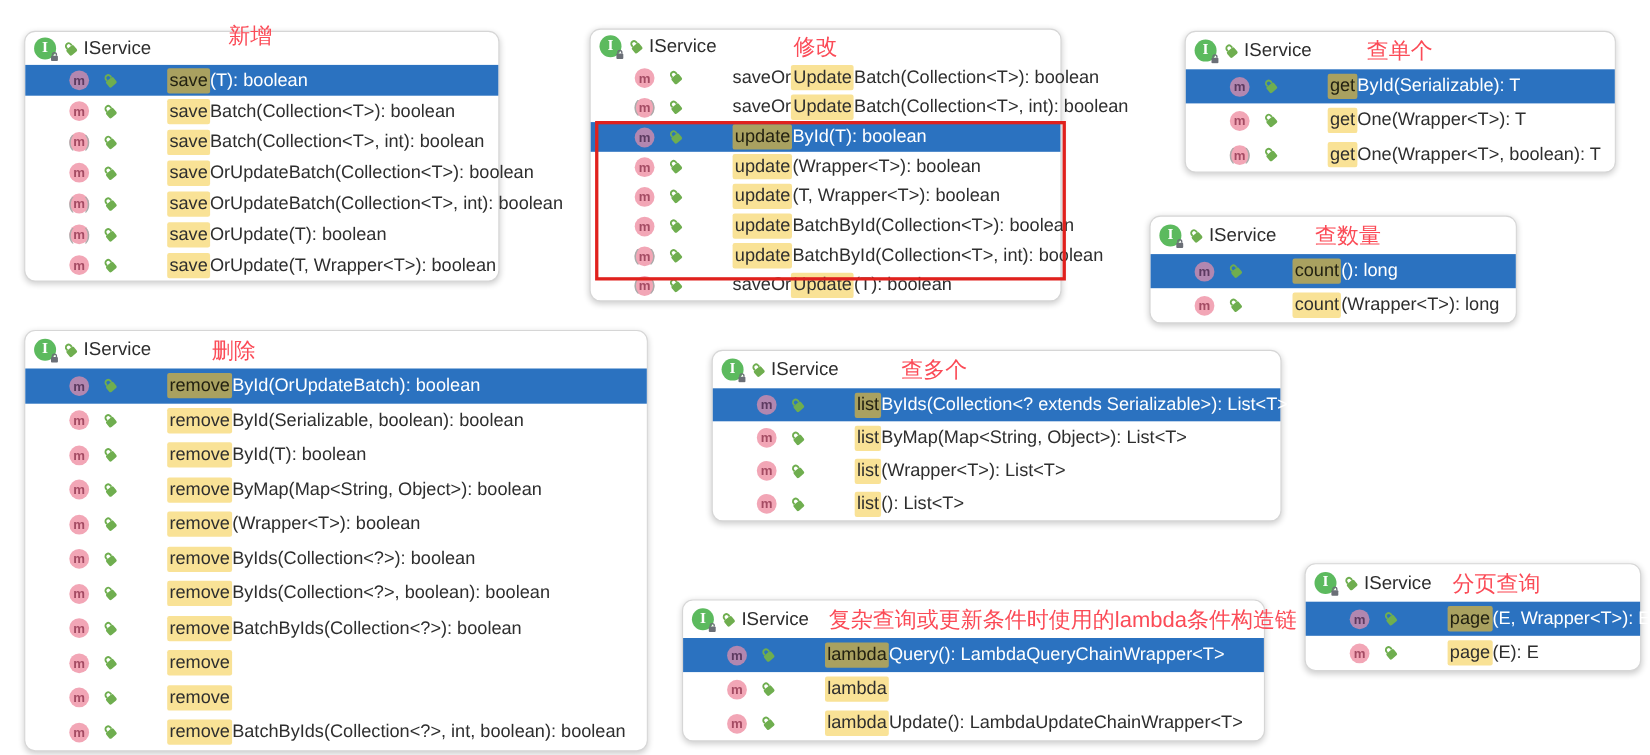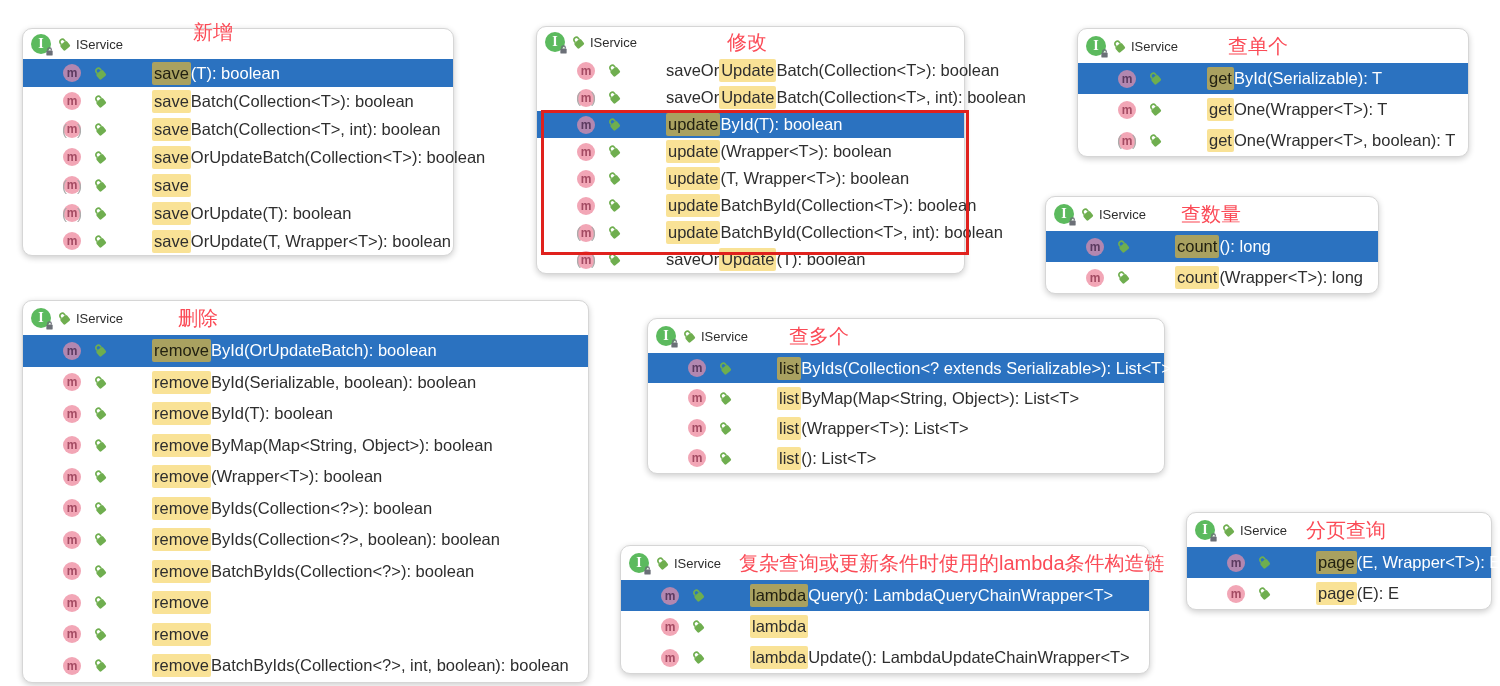--- a/index.html
+++ b/index.html
@@ -14,28 +14,28 @@
   .p1{left:22px;top:28px;width:430px;--hh:30px;--rh:28px;}
   .p2{left:536px;top:26px;width:427px;--hh:30px;--rh:27px;}
   .p3{left:1077px;top:28px;width:390px;--hh:34px;--rh:31px;}
   .p4{left:1045px;top:196px;width:332px;--hh:34px;--rh:31px;}
   .p5{left:22px;top:300px;width:565px;--hh:34px;--rh:31.5px;}
   .p6{left:647px;top:318px;width:516px;--hh:34px;--rh:30px;}
   .p7{left:620px;top:545px;width:528px;--hh:34px;--rh:31px;}
   .p8{left:1186px;top:512px;width:304px;--hh:34px;--rh:31px;}
 
   .hdr{display:flex;align-items:center;height:var(--hh);padding-left:8px;gap:5px;white-space:nowrap;}
-  .title{font-size:13px;color:#2d2d2d;}
+  .title{font-size:17px;color:#2d2d2d;}
   .annot{font-size:20px;color:#fb4b57;white-space:nowrap;}
   .p1 .annot{margin-left:65px;transform:translateY(-12px);}
-  .p2 .annot{margin-left:85px;}
+  .p2 .annot{margin-left:65px;}
   .p3 .annot{margin-left:45px;}
   .p4 .annot{margin-left:30px;}
   .p5 .annot{margin-left:50px;}
-  .p6 .annot{margin-left:36px;}
+  .p6 .annot{margin-left:52px;}
   .p7 .annot{margin-left:13px;}
   .p8 .annot{margin-left:14px;}
 
   .row{display:flex;align-items:center;height:var(--rh);padding-left:36px;gap:7px;
        white-space:nowrap;font-size:16.5px;color:#2e2e2e;}
   .row.selected{background:#2b72c0;color:#ffffff;}
 
   .micon{width:26px;display:flex;justify-content:center;align-items:center;flex:none;}
   .mi{width:18px;height:18px;border-radius:50%;background:#f2a6b6;color:#a44b63;
       font-size:12px;font-weight:bold;display:flex;align-items:center;justify-content:center;flex:none;}
@@ -161,20 +161,21 @@
           <svg width="15" height="15" viewBox="0 0 16 16">
             <g transform="rotate(-40 8 8)">
               <rect x="4" y="6.5" width="9" height="7.5" rx="1.6" fill="#6fae4f"></rect>
               <path d="M6.2 6.5 V5.1 a2.7 2.7 0 0 1 5.4 0 V6.5" fill="none" stroke="#6fae4f" stroke-width="1.8"></path>
             </g>
           </svg>
         </span>
         <span class="sig">
           <span></span>
           <span class="hl">save</span>
+          <span>OrUpdateBatch(Collection&lt;T&gt;, int): boolean</span>
         </span>
       </div>
       <div class="row">
         <span class="micon">
           <span class="paren">(</span>
           <span class="mi">m</span>
           <span class="paren">)</span>
         </span>
         <span class="key">
           <svg width="15" height="15" viewBox="0 0 16 16">

